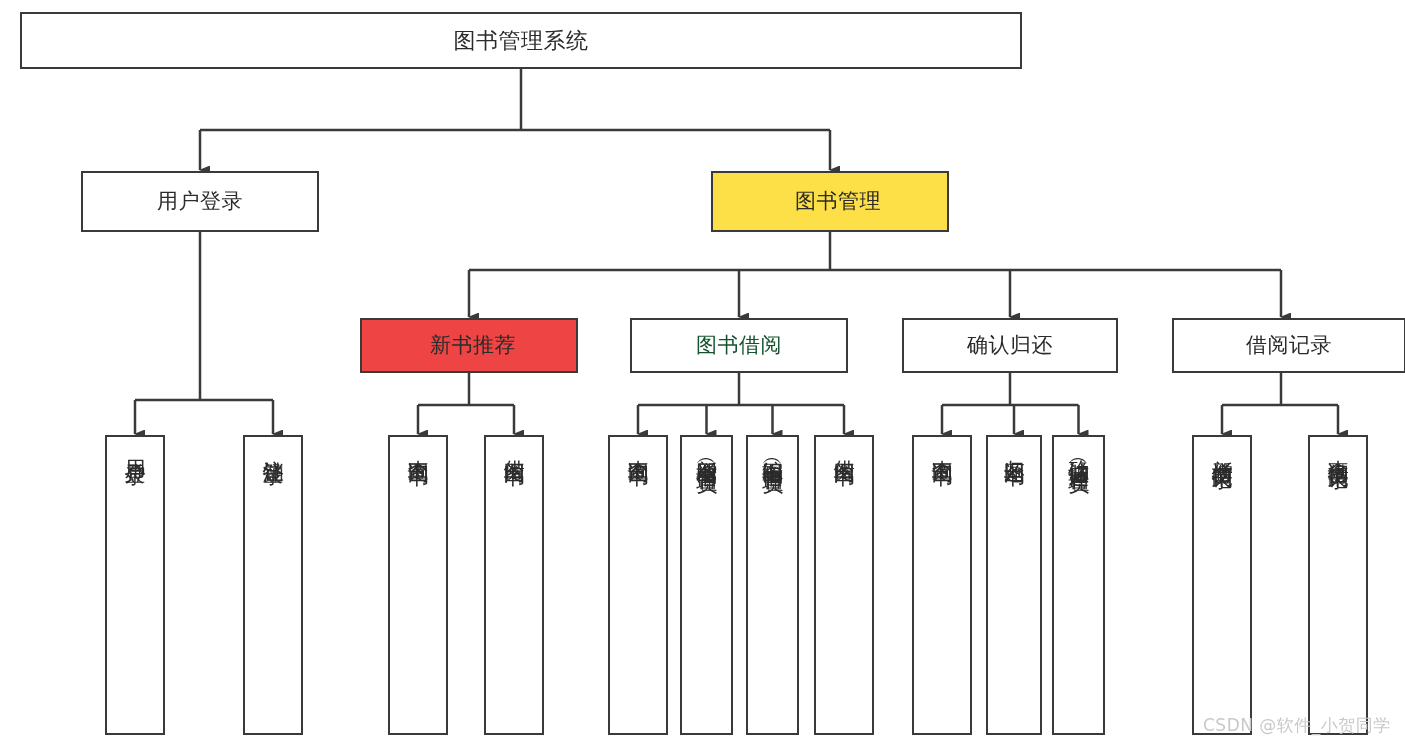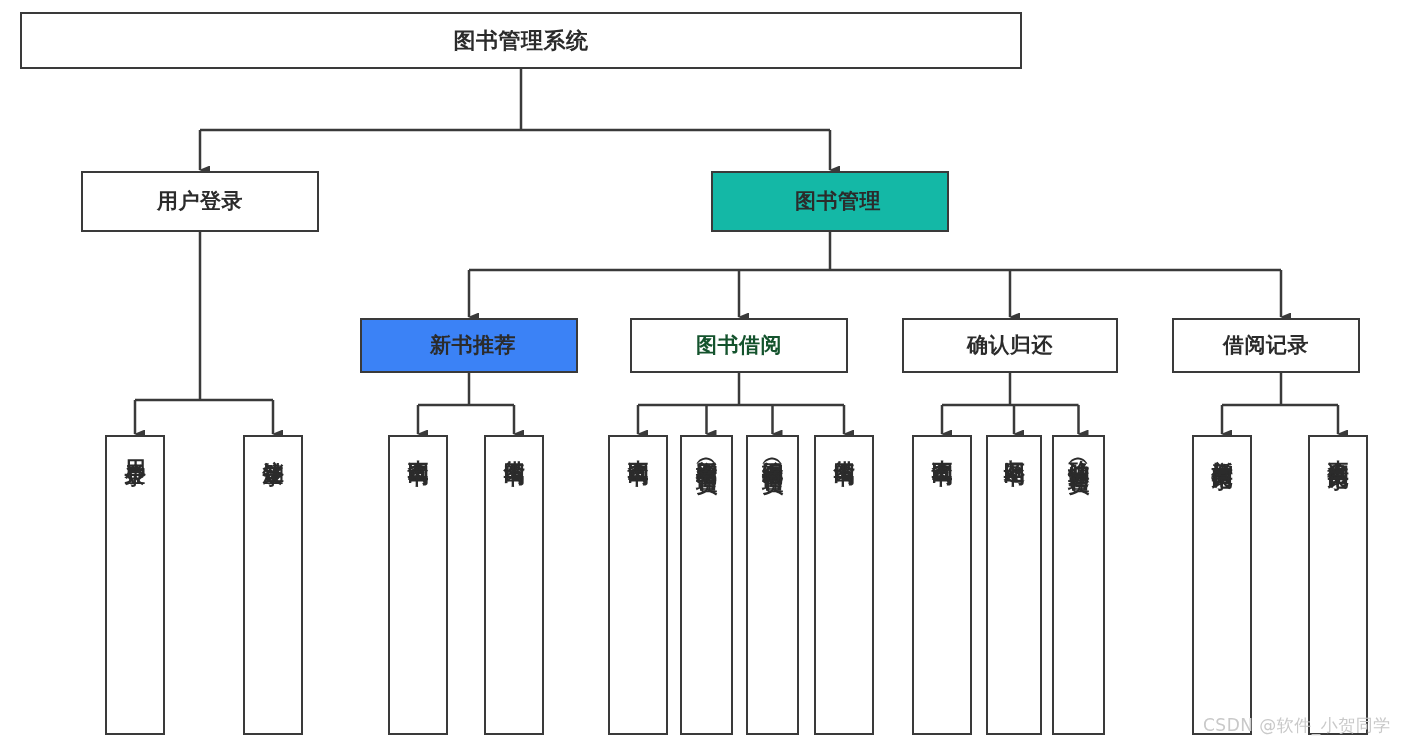--- a/index.html
+++ b/index.html
@@ -28,21 +28,20 @@
   }
   .node {
     position: absolute;
     box-sizing: border-box;
     background: #ffffff;
     border: 2px solid #14b8a6;
     display: flex;
     align-items: center;
     justify-content: center;
     overflow: hidden;
-    font-weight: bold;
   }
   .node-label {
     color: #2b2b2b;
     text-align: center;
     line-height: 1.18;
     white-space: nowrap;
   }
   
   .node-h .node-label {
     font-size: 21px;
@@ -122,33 +121,33 @@
       </g>
   </svg>
 
   <div id="node-layer">
       <div class="node node-h node-root" style="left: 20px; top: 12px; width: 1002px; height: 57px; border-color: rgb(58, 58, 58); background: rgb(255, 255, 255);">
         <span class="node-label" style="color: rgb(43, 43, 43);">图书管理系统</span>
       </div>
       <div class="node node-h" style="left: 81px; top: 171px; width: 238px; height: 61px; border-color: rgb(58, 58, 58); background: rgb(255, 255, 255);">
         <span class="node-label" style="color: rgb(43, 43, 43);">用户登录</span>
       </div>
-      <div class="node node-h" style="left: 711px; top: 171px; width: 238px; height: 61px; border-color: rgb(58, 58, 58); background: #14b8a6; padding-left: 16px;">
+      <div class="node node-h" style="left: 711px; top: 171px; width: 238px; height: 61px; border-color: rgb(58, 58, 58); background: #fde047; padding-left: 16px;">
         <span class="node-label" style="color: rgb(43, 43, 43);">图书管理</span>
       </div>
-      <div class="node node-h" style="left: 360px; top: 318px; width: 218px; height: 55px; border-color: rgb(58, 58, 58); background: #3b82f6; padding-left: 8px;">
+      <div class="node node-h" style="left: 360px; top: 318px; width: 218px; height: 55px; border-color: rgb(58, 58, 58); background: #ef4444; padding-left: 8px;">
         <span class="node-label" style="color: rgb(43, 43, 43);">新书推荐</span>
       </div>
       <div class="node node-h" style="left: 630px; top: 318px; width: 218px; height: 55px; border-color: rgb(58, 58, 58); background: rgb(255, 255, 255);">
         <span class="node-label" style="color: #14532d;">图书借阅</span>
       </div>
       <div class="node node-h" style="left: 902px; top: 318px; width: 216px; height: 55px; border-color: rgb(58, 58, 58); background: rgb(255, 255, 255);">
         <span class="node-label" style="color: rgb(43, 43, 43);">确认归还</span>
       </div>
-      <div class="node node-h" style="left: 1172px; top: 318px; width: 188px; height: 55px; border-color: rgb(58, 58, 58); background: rgb(255, 255, 255);">
+      <div class="node node-h" style="left: 1172px; top: 318px; width: 234px; height: 55px; border-color: rgb(58, 58, 58); background: rgb(255, 255, 255);">
         <span class="node-label" style="color: rgb(43, 43, 43);">借阅记录</span>
       </div>
       <div class="node node-v" style="left: 105px; top: 435px; width: 60px; height: 300px; border-color: rgb(58, 58, 58); background: rgb(255, 255, 255);">
         <span class="node-label" style="color: rgb(43, 43, 43);">用户登录</span>
       </div>
       <div class="node node-v" style="left: 243px; top: 435px; width: 60px; height: 300px; border-color: rgb(58, 58, 58); background: rgb(255, 255, 255);">
         <span class="node-label" style="color: rgb(43, 43, 43);">注销登录</span>
       </div>
       <div class="node node-v" style="left: 388px; top: 435px; width: 60px; height: 300px; border-color: rgb(58, 58, 58); background: rgb(255, 255, 255);">
         <span class="node-label" style="color: rgb(43, 43, 43);">查询图书</span>

